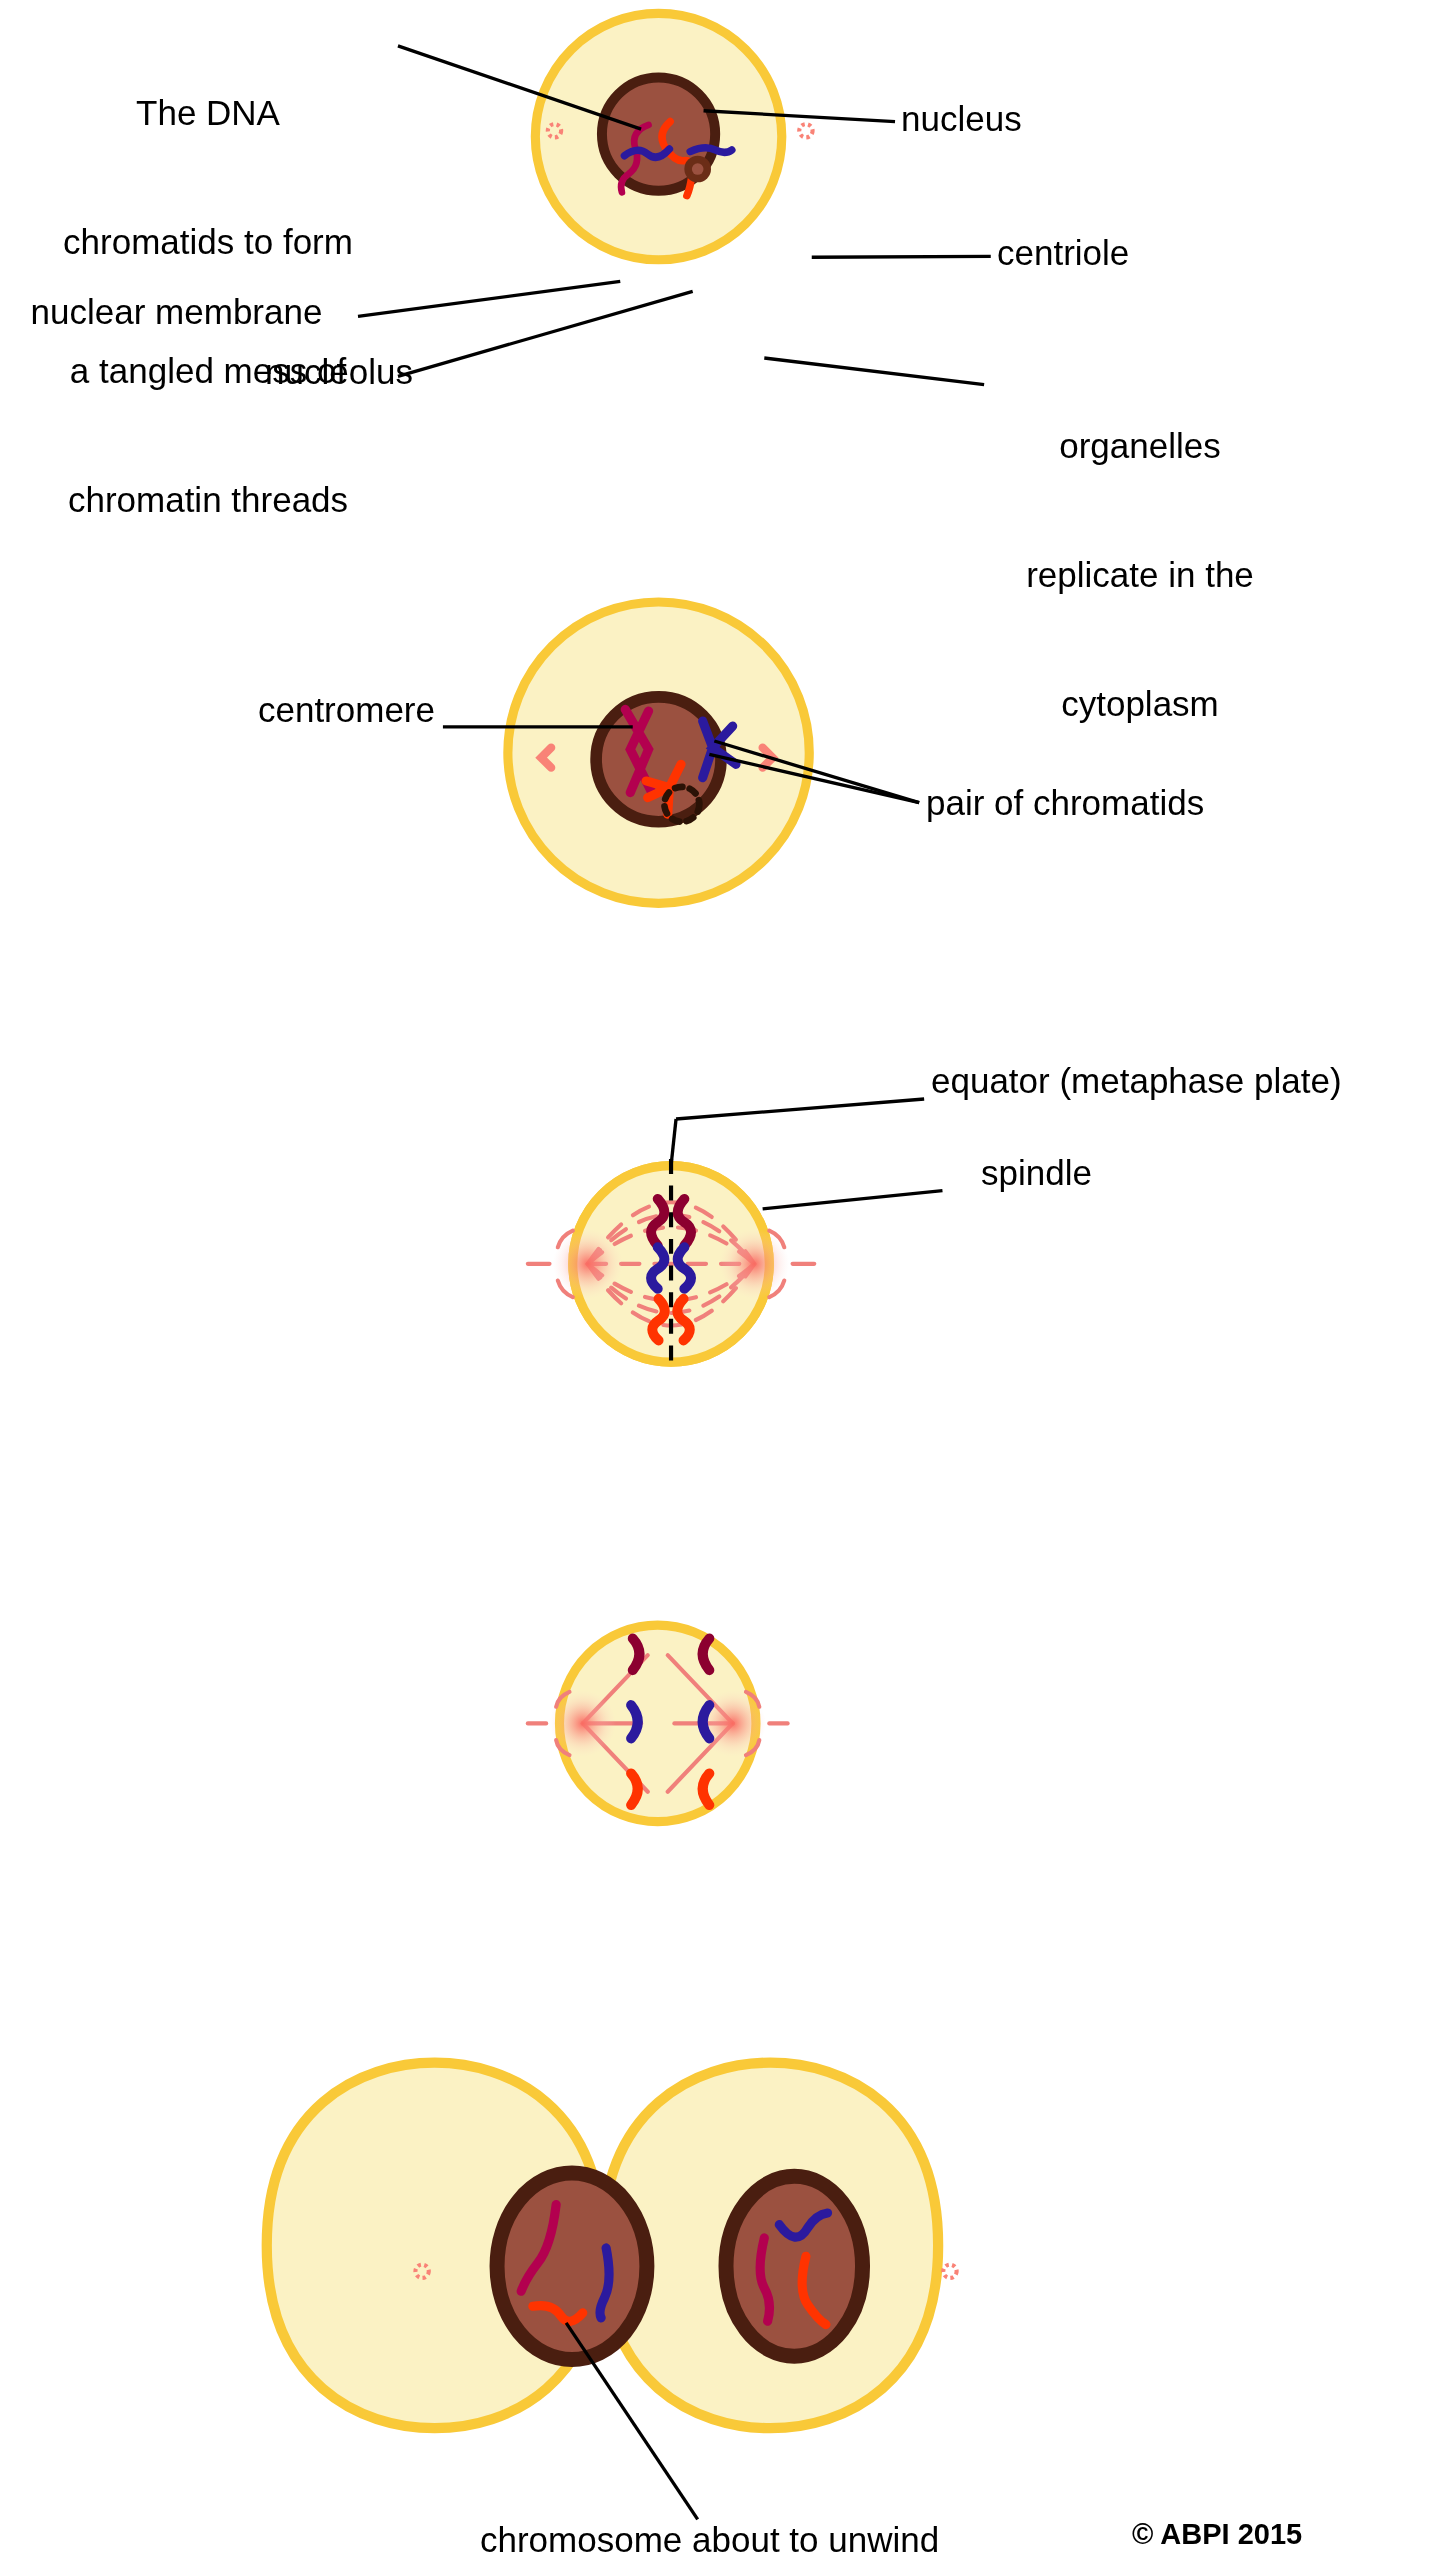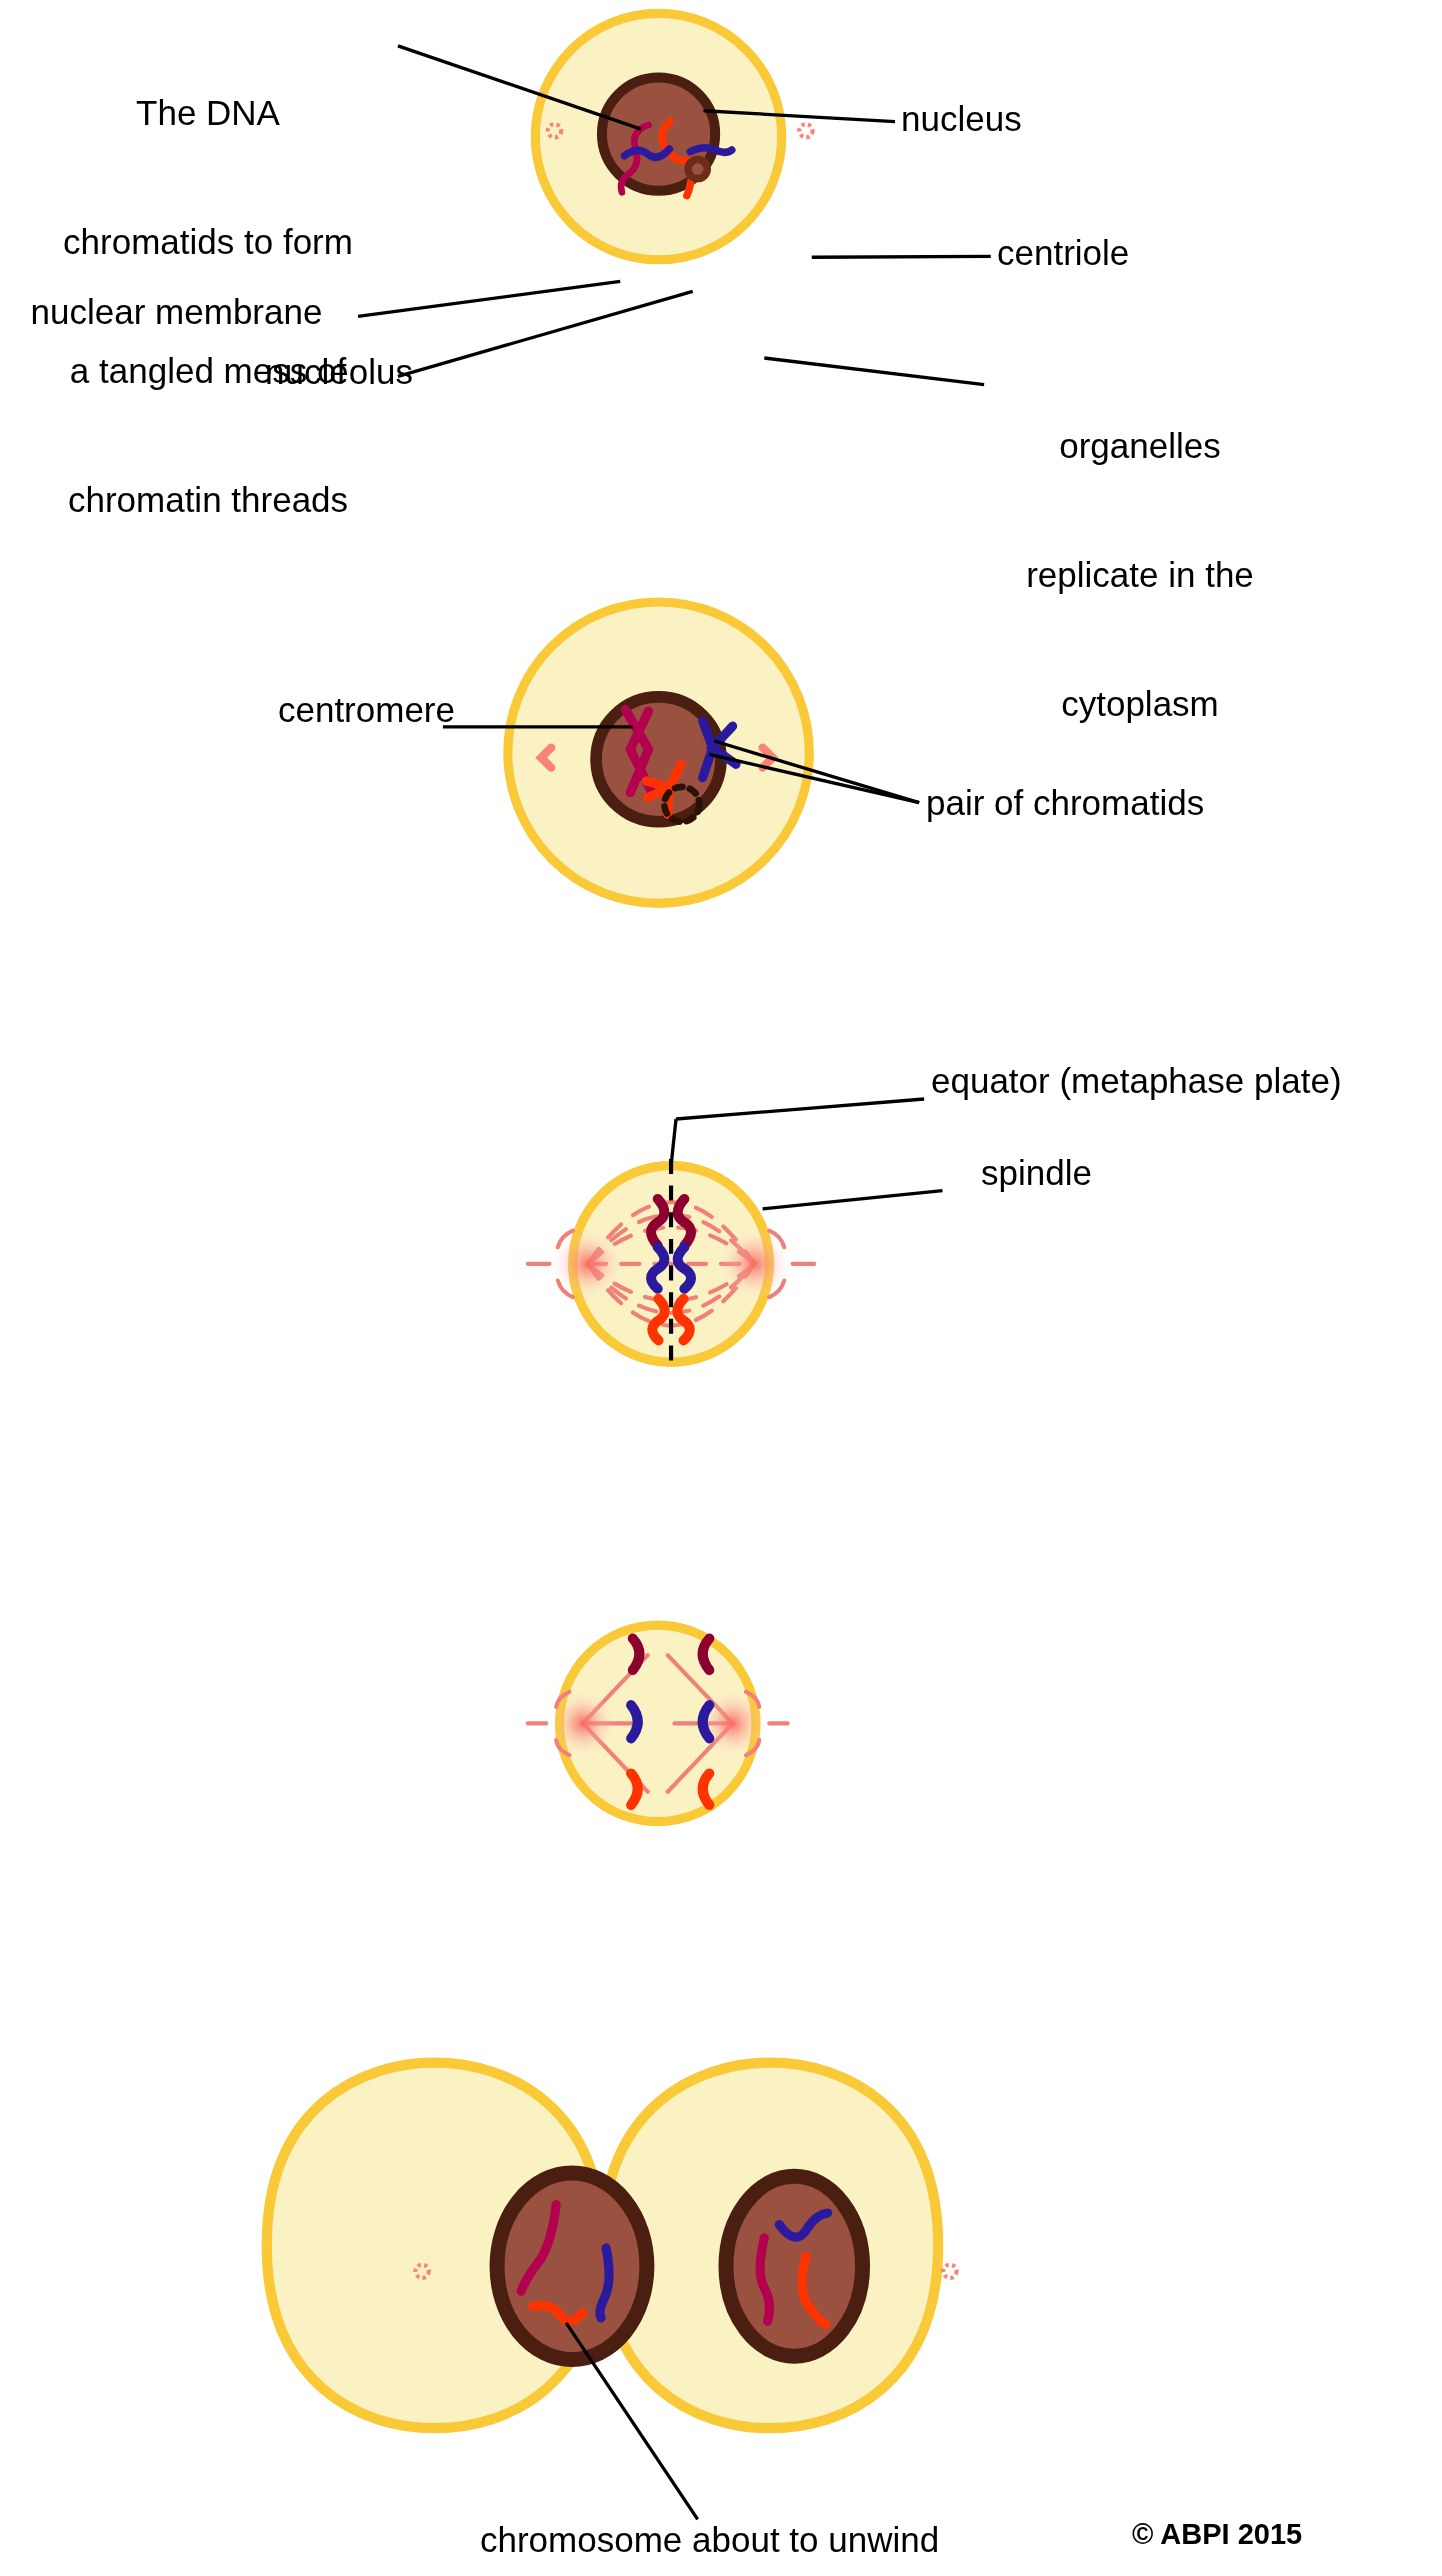--- a/index.html
+++ b/index.html
@@ -195,21 +195,21 @@
   <div class="lbl rt" style="left:0px;top:290px;width:353px;text-align:center;">nuclear membrane</div>
 
   <div class="lbl rt" style="left:0px;top:350px;width:393px;padding-left:20px;">nucleolus</div>
 
   <div class="lbl ctr" style="left:982px;top:338px;width:316px;">
     <div>organelles</div>
     <div>replicate in the</div>
     <div>cytoplasm</div>
   </div>
 
-  <div class="lbl rt" style="left:0px;top:688px;width:435px;padding-left:20px;">centromere</div>
+  <div class="lbl rt" style="left:0px;top:688px;width:435px;">centromere</div>
 
   <div class="lbl" style="left:926px;top:781px;">pair of chromatids</div>
 
   <div class="lbl" style="left:931px;top:1059px;">equator (metaphase plate)</div>
 
   <div class="lbl" style="left:981px;top:1151px;">spindle</div>
 
   <div class="lbl" style="left:480px;top:2518px;">chromosome about to unwind</div>
 
   <div class="copyright" style="left:1132px;top:2518px;">© ABPI 2015</div>

